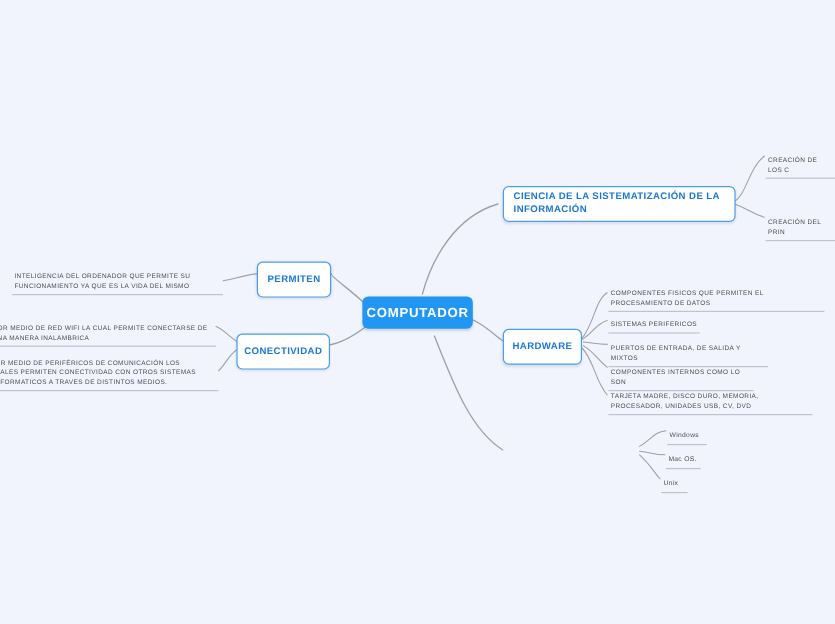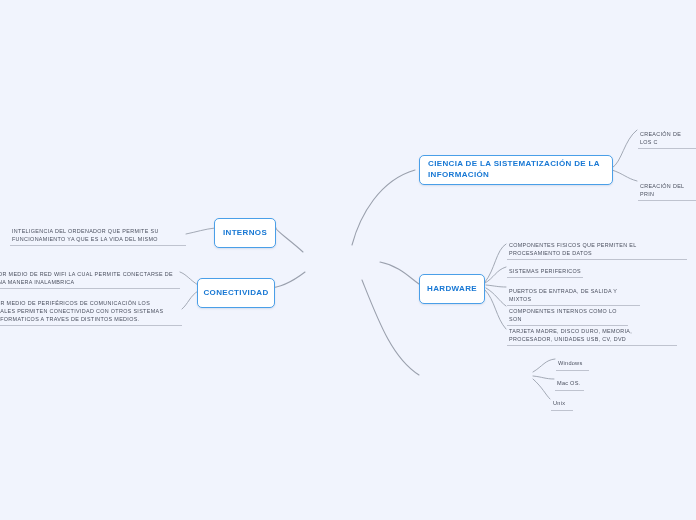--- a/index.html
+++ b/index.html
@@ -122,20 +122,23 @@
       <path d="M 533 376 C 543 377 545 379 554 379" stroke-width="0.9"></path>
       <path d="M 533 379 C 543 388 545 394 550 399" stroke-width="0.9"></path>
 
       <path d="M 215 228 C 205 229 196 232 186 234" stroke-width="0.9"></path>
 
       <path d="M 198 285 C 190 280 186 274 180 272" stroke-width="0.9"></path>
       <path d="M 198 291 C 190 296 188 304 182 309" stroke-width="0.9"></path>
     </g>
   </svg>
 
+  <div class="root-node" style="left:302px; top:247px; width:92px; height:27px;">
+    <span>COMPUTADOR</span>
+  </div>
 
   <div class="branch-node" style="left:419px; top:155px; width:194px; height:29px;">
     <span>CIENCIA DE LA SISTEMATIZACIÓN DE LA INFORMACIÓN</span>
   </div>
 
   <div class="leaf clip-right" style="left:638px; top:122px; width:58px;">
     <span>CREACIÓN DE LOS C</span>
   </div>
 
   <div class="leaf clip-right" style="left:638px; top:174px; width:58px;">
@@ -173,21 +176,21 @@
 
   <div class="leaf mixed" style="left:555px; top:371px; width:29px;">
     <span>Mac OS.</span>
   </div>
 
   <div class="leaf mixed" style="left:551px; top:391px; width:22px;">
     <span>Unix</span>
   </div>
 
   <div class="branch-node center-text" style="left:214px; top:218px; width:62px; height:20px;">
-    <span>INTERNOS</span>
+    <span>PERMITEN</span>
   </div>
 
   <div class="leaf" style="left:10px; top:219px; width:176px;">
     <span>INTELIGENCIA DEL ORDENADOR QUE PERMITE SU FUNCIONAMIENTO YA QUE ES LA VIDA DEL MISMO</span>
   </div>
 
   <div class="branch-node center-text" style="left:197px; top:278px; width:78px; height:24px;">
     <span>CONECTIVIDAD</span>
   </div>
 

